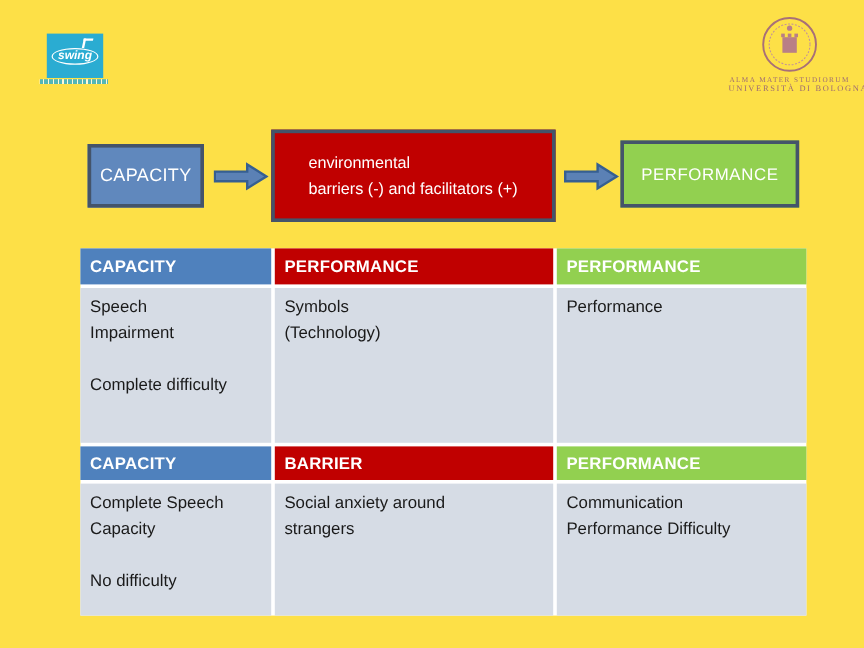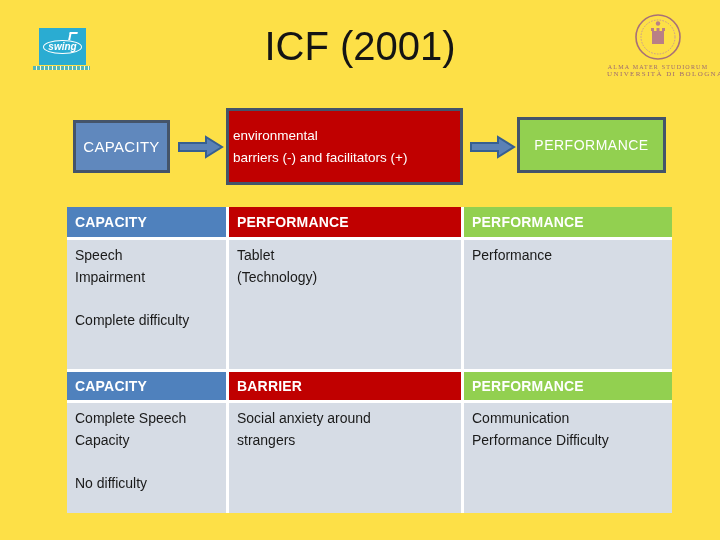--- a/index.html
+++ b/index.html
@@ -31,21 +31,21 @@
   .uni-line1{font-family:"Liberation Serif",serif;font-size:6px;letter-spacing:1.2px;color:#9d6a72;margin-top:2px;white-space:nowrap;}
   .uni-line2{font-family:"Liberation Serif",serif;font-size:7px;letter-spacing:1.4px;color:#9d6a72;white-space:nowrap;}
   
   .title{
     position:absolute;left:0;right:0;top:24px;text-align:center;
     font-size:40px;color:#141414;letter-spacing:0;
   }
   
   .flow-box{position:absolute;border:3px solid #44546A;color:#fff;display:flex;align-items:center;}
   .box-capacity{left:73px;top:120px;width:97px;height:53px;background:#6088BD;justify-content:center;font-size:15px;letter-spacing:.3px;}
-  .box-env{left:226px;top:108px;width:237px;height:77px;background:#C00000;padding-left:4px;font-size:13.5px;line-height:22px;}
+  .box-env{left:226px;top:108px;width:237px;height:77px;background:#C00000;padding-left:28px;font-size:13.5px;line-height:22px;}
   .box-perf{left:517px;top:117px;width:149px;height:56px;background:#92D050;justify-content:center;font-size:14px;letter-spacing:.5px;}
   .arrow{position:absolute;width:46px;height:24px;}
   .arrow-1{left:178px;top:135px;}
   .arrow-2{left:470px;top:135px;}
   
   .icf-table{
     position:absolute;left:67px;top:207px;width:605px;
     display:grid;grid-template-columns:159px 232px 208px;
     grid-template-rows:30px 129px 28px 110px;gap:3px;background:#ffffff;
   }
@@ -59,21 +59,20 @@
 <body>
 
 <div class="slide">
 
   <div class="swing-logo">
     <span class="mast"></span>
     <span class="oval">swing</span>
   </div>
   <div class="swing-caption"></div>
 
-  <div class="title">ICF (2001)</div>
 
   <div class="uni-logo">
     <svg width="48" height="50" viewBox="0 0 48 50">
       <circle cx="24" cy="25" r="22" fill="none" stroke="#A87078" stroke-width="1.6"></circle>
       <circle cx="24" cy="25" r="17" fill="none" stroke="#C49298" stroke-width="0.9" stroke-dasharray="1.6 1.3"></circle>
       <rect x="18" y="19" width="12" height="13" fill="#B97F86"></rect>
       <rect x="17" y="16" width="3" height="3" fill="#B97F86"></rect>
       <rect x="22.5" y="16" width="3" height="3" fill="#B97F86"></rect>
       <rect x="28" y="16" width="3" height="3" fill="#B97F86"></rect>
       <circle cx="24" cy="11.5" r="2.2" fill="#B97F86"></circle>
@@ -113,21 +112,21 @@
     <div class="hcell h-red">PERFORMANCE</div>
     <div class="hcell h-green">PERFORMANCE</div>
 
     <div class="dcell">
         <div>Speech</div>
         <div>Impairment</div>
         <div>&nbsp;</div>
         <div>Complete difficulty</div>
       </div>
     <div class="dcell">
-        <div>Tablet</div>
+        <div>Symbols</div>
         <div>(Technology)</div>
       </div>
     <div class="dcell">
         <div>Performance</div>
       </div>
 
     <div class="hcell h-blue">CAPACITY</div>
     <div class="hcell h-red">BARRIER</div>
     <div class="hcell h-green">PERFORMANCE</div>
 

